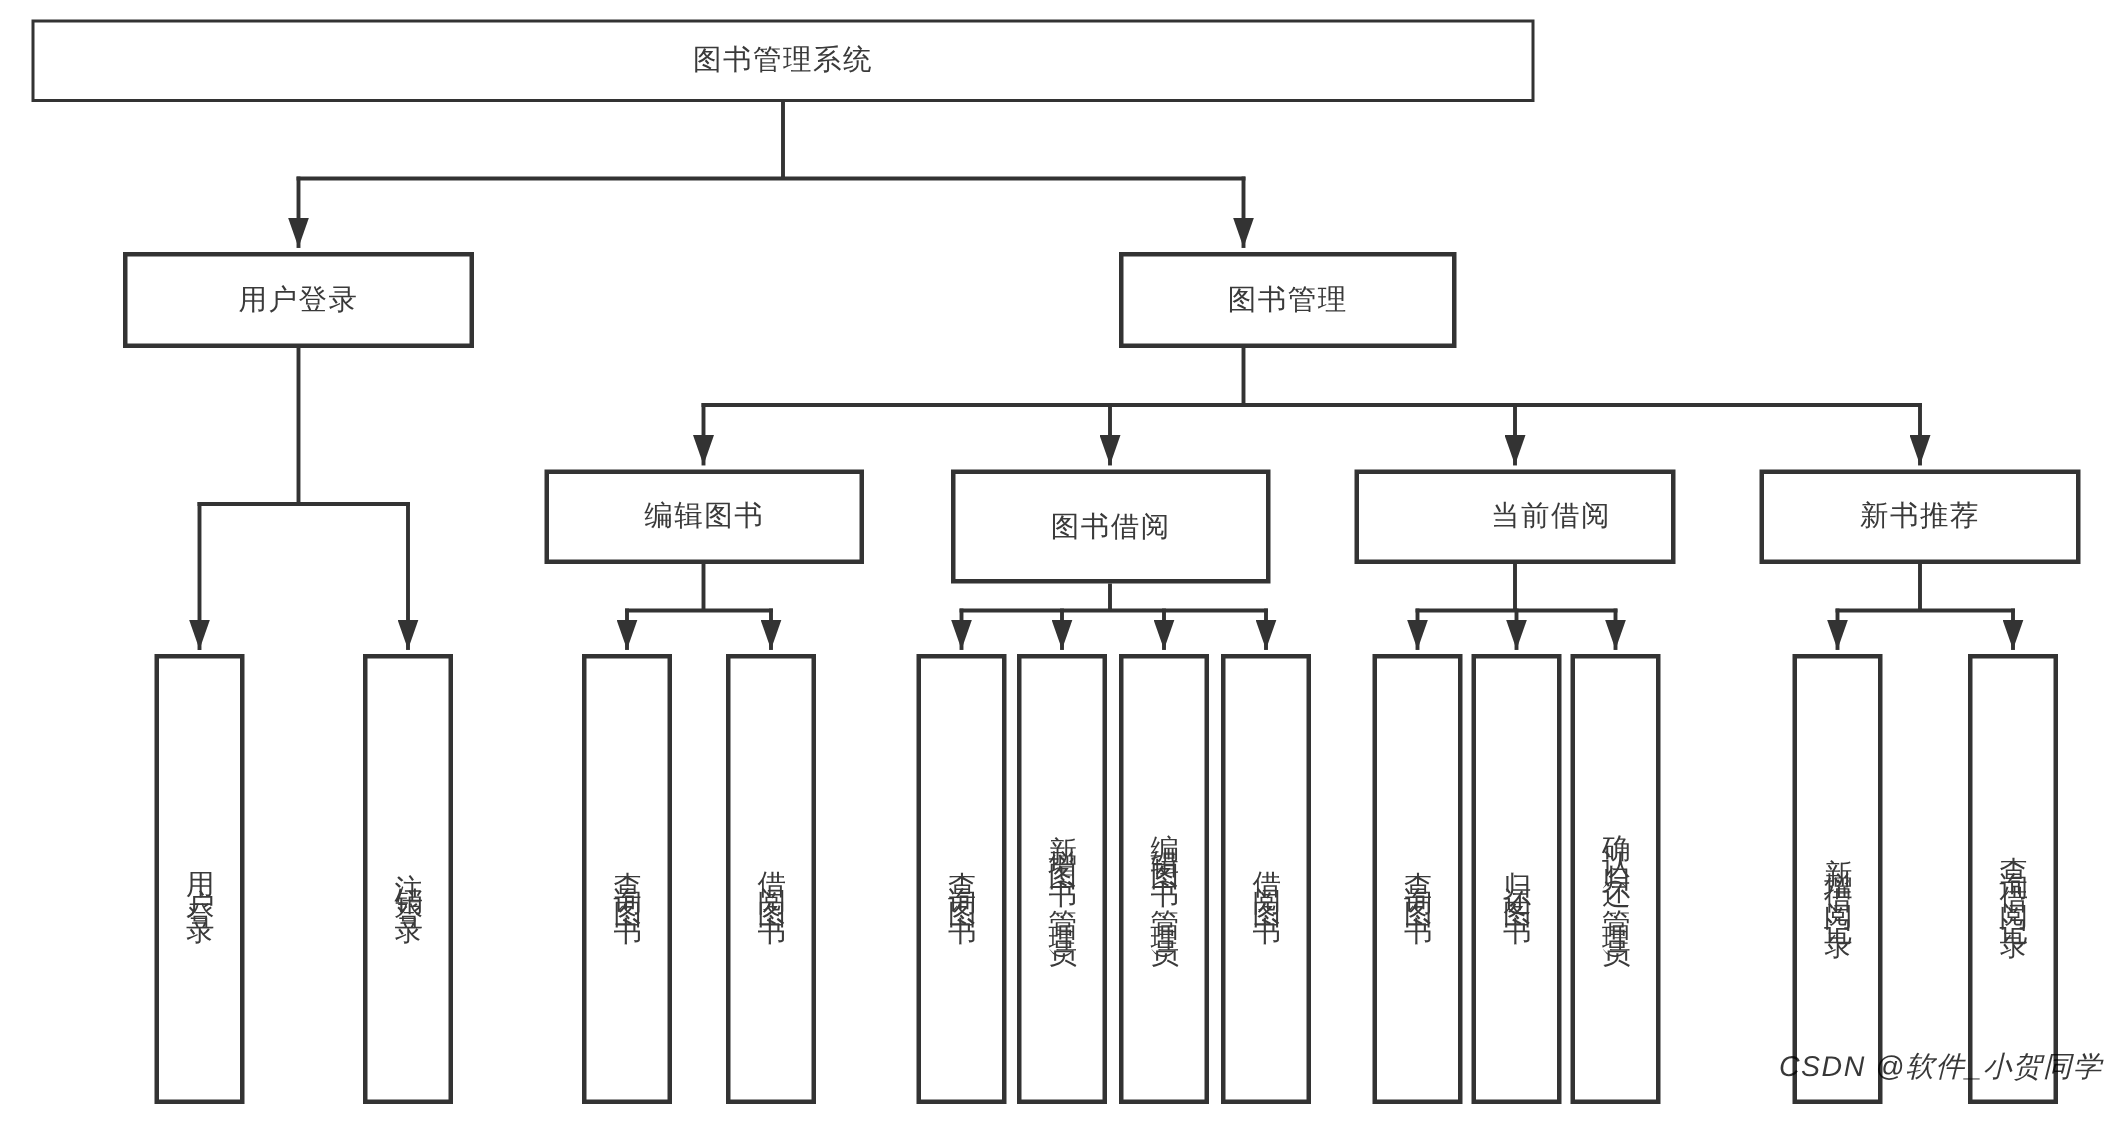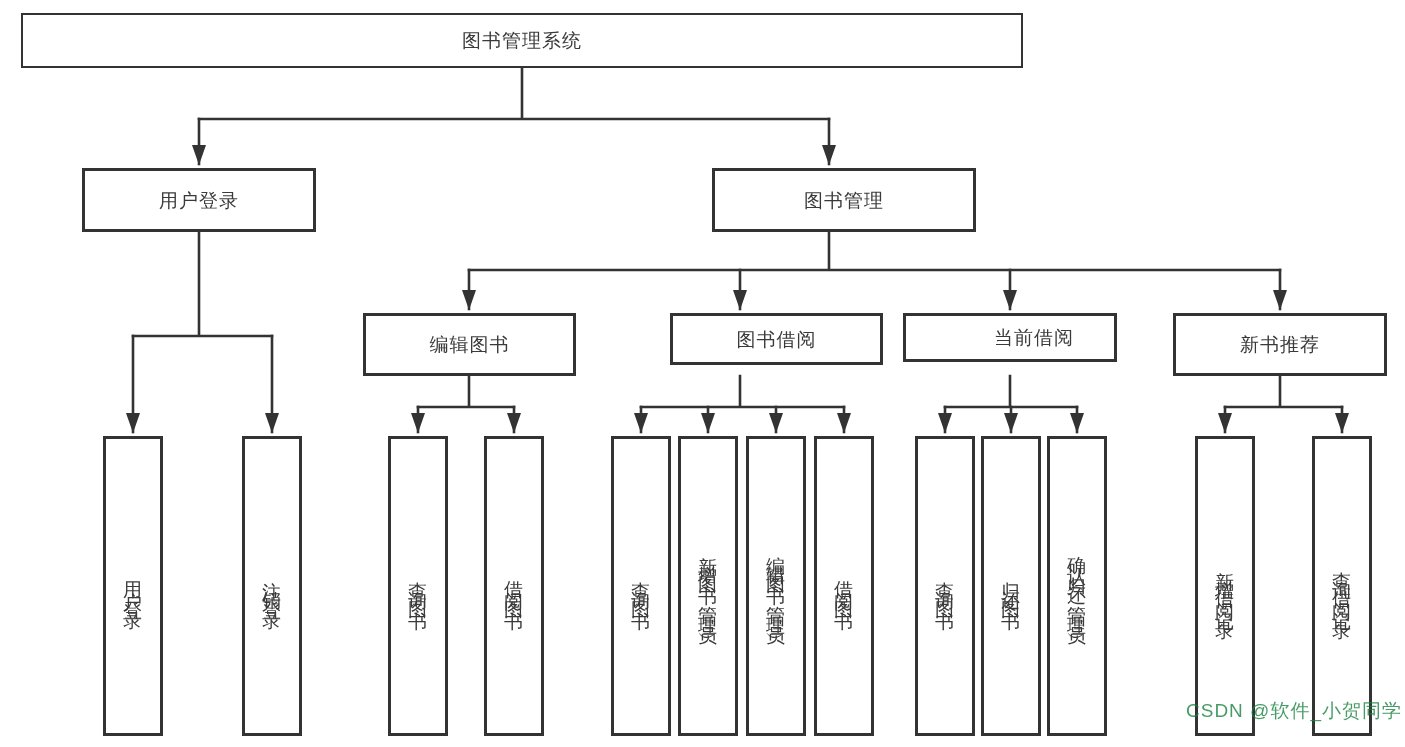--- a/index.html
+++ b/index.html
@@ -50,25 +50,26 @@
     writing-mode: vertical-rl;
     text-orientation: mixed;
     letter-spacing: 10px;
     white-space: nowrap;
   }
   .watermark {
     position: absolute;
     left: 1186px;
     top: 698px;
     font-size: 19px;
-    color: #15803d;
+    color: #000000;
     opacity: 0.78;
     letter-spacing: 1px;
     white-space: nowrap;
     z-index: 5;
+    font-style: italic;
   }
 </style>
 </head>
 <body>
 
 <div class="stage">
 
   <svg width="1405" height="747" viewBox="0 0 1405 747">
     <defs>
       <marker id="arrow" viewBox="0 0 20 14" refX="19" refY="7" markerWidth="20" markerHeight="14" markerUnits="userSpaceOnUse" orient="auto">
@@ -110,31 +111,31 @@
     <line class="ln" x1="1342" y1="407" x2="1342" y2="432" marker-end="url(#arrow)"></line>
   </svg>
 
   <div class="node h root" style="left:21px; top:13px; width:1002px; height:55px;">
     <span>图书管理系统</span>
   </div>
 
   <div class="node h" style="left:82px; top:168px; width:234px; height:64px;">
     <span>用户登录</span>
   </div>
-  <div class="node h" style="left:712px; top:168px; width:264px; height:64px;">
+  <div class="node h" style="left:746px; top:168px; width:225px; height:64px;">
     <span>图书管理</span>
   </div>
 
   <div class="node h" style="left:363px; top:313px; width:213px; height:63px;">
     <span>编辑图书</span>
   </div>
-  <div class="node h" style="left:670px; top:313px; width:213px; height:52px;">
+  <div class="node h" style="left:634px; top:313px; width:213px; height:76px;">
     <span>图书借阅</span>
   </div>
-  <div class="node h" style="left:903px; top:313px; width:214px; height:49px;padding-left:48px;">
+  <div class="node h" style="left:903px; top:313px; width:214px; height:63px;padding-left:48px;">
     <span>当前借阅</span>
   </div>
   <div class="node h" style="left:1173px; top:313px; width:214px; height:63px;">
     <span>新书推荐</span>
   </div>
 
   <div class="node leaf" style="left:103px; top:436px; width:60px; height:300px;">
     <span>用户登录</span>
   </div>
   <div class="node leaf" style="left:242px; top:436px; width:60px; height:300px;">

